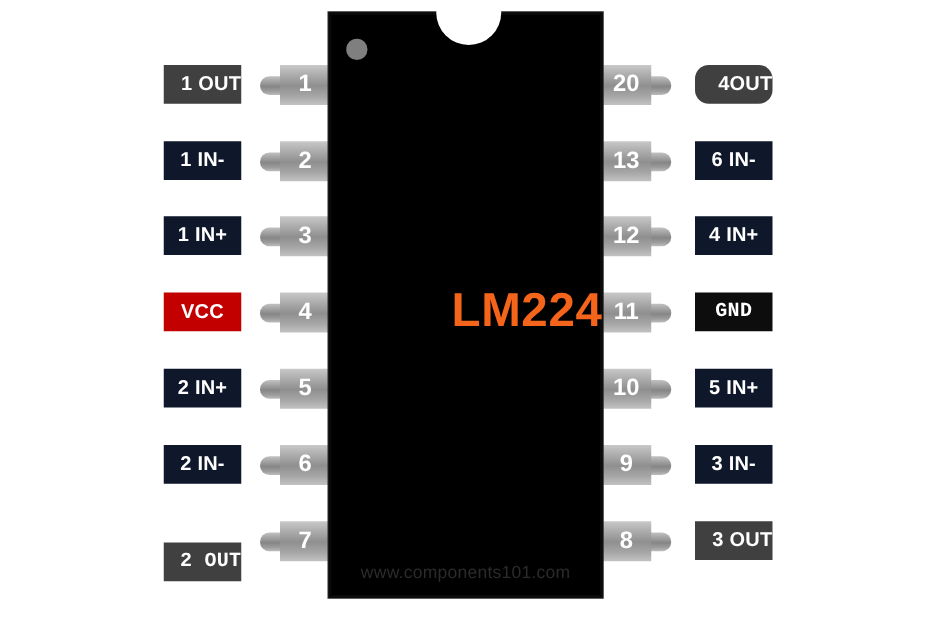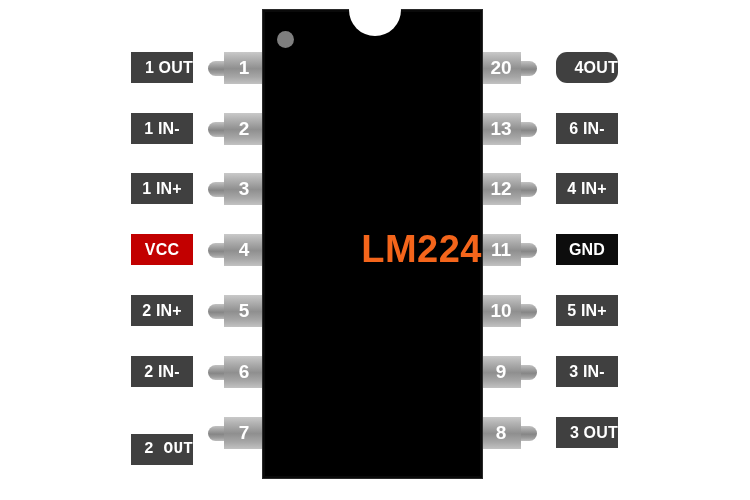--- a/index.html
+++ b/index.html
@@ -117,33 +117,34 @@
     line-height: 31px;
     text-align: center;
     color: #ffffff;
     font-size: 16px;
     font-weight: bold;
     font-family: "Liberation Sans", sans-serif;
     z-index: 4;
     letter-spacing: 0.2px;
   }
   .lbl-green { background: #404040; text-align: right; }
-  .lbl-blue  { background: #404040; }
+  .lbl-blue  { background: #0f172a; }
   .lbl-red   { background: #c20000; }
-  .lbl-black { background: #0d0d0d; }
+  .lbl-black { background: #0d0d0d; font-family: Liberation Mono, monospace; }
 </style>
 </head>
 <body>
 
 <div id="stage">
 
   <div class="ic-body"></div>
   <div class="ic-notch"></div>
   <div class="ic-dot"></div>
   <div class="ic-part-number">LM224</div>
+  <div class="ic-watermark">www.components101.com</div>
 
   <div id="left-col">
       <div class="pin pin-left" style="top: 52px; left: 208px; width: 56px;">
         <div class="pin-leg"></div>
         <div class="pin-pad">1</div>
       </div>
       <div class="pin-label lbl-green" style="top: 52px; left: 131px;">1 OUT</div>
       <div class="pin pin-left" style="top: 113px; left: 208px; width: 56px;">
         <div class="pin-leg"></div>
         <div class="pin-pad">2</div>

